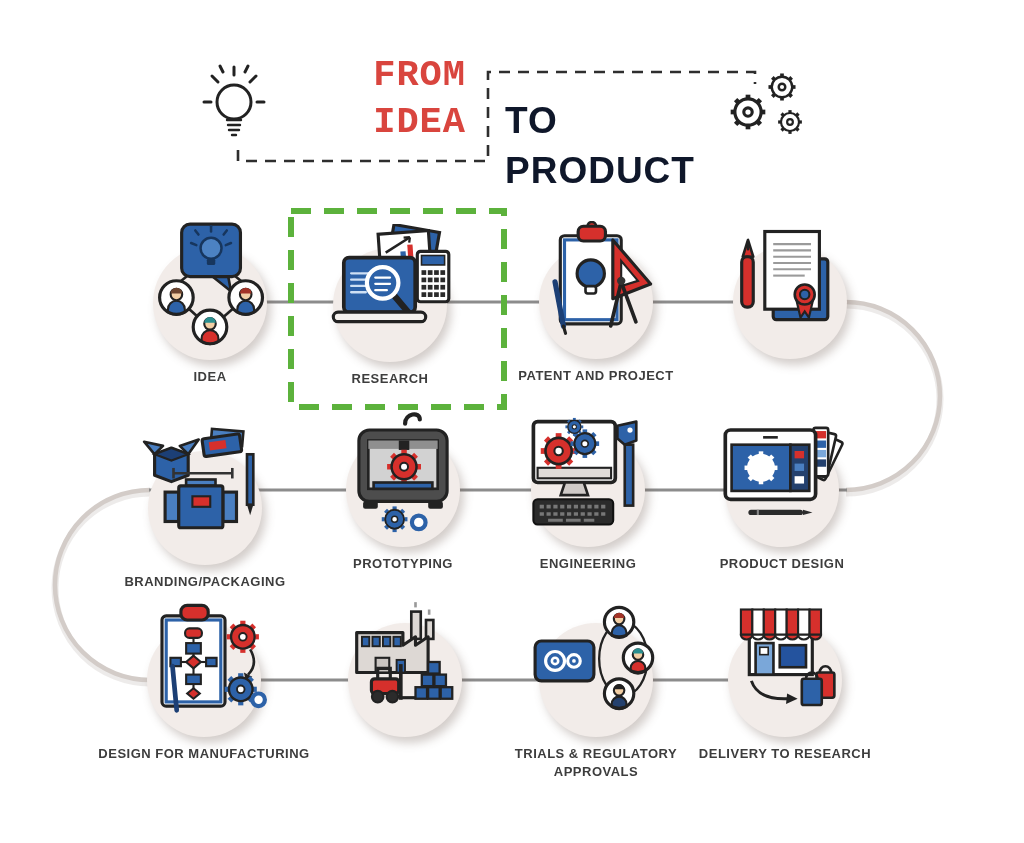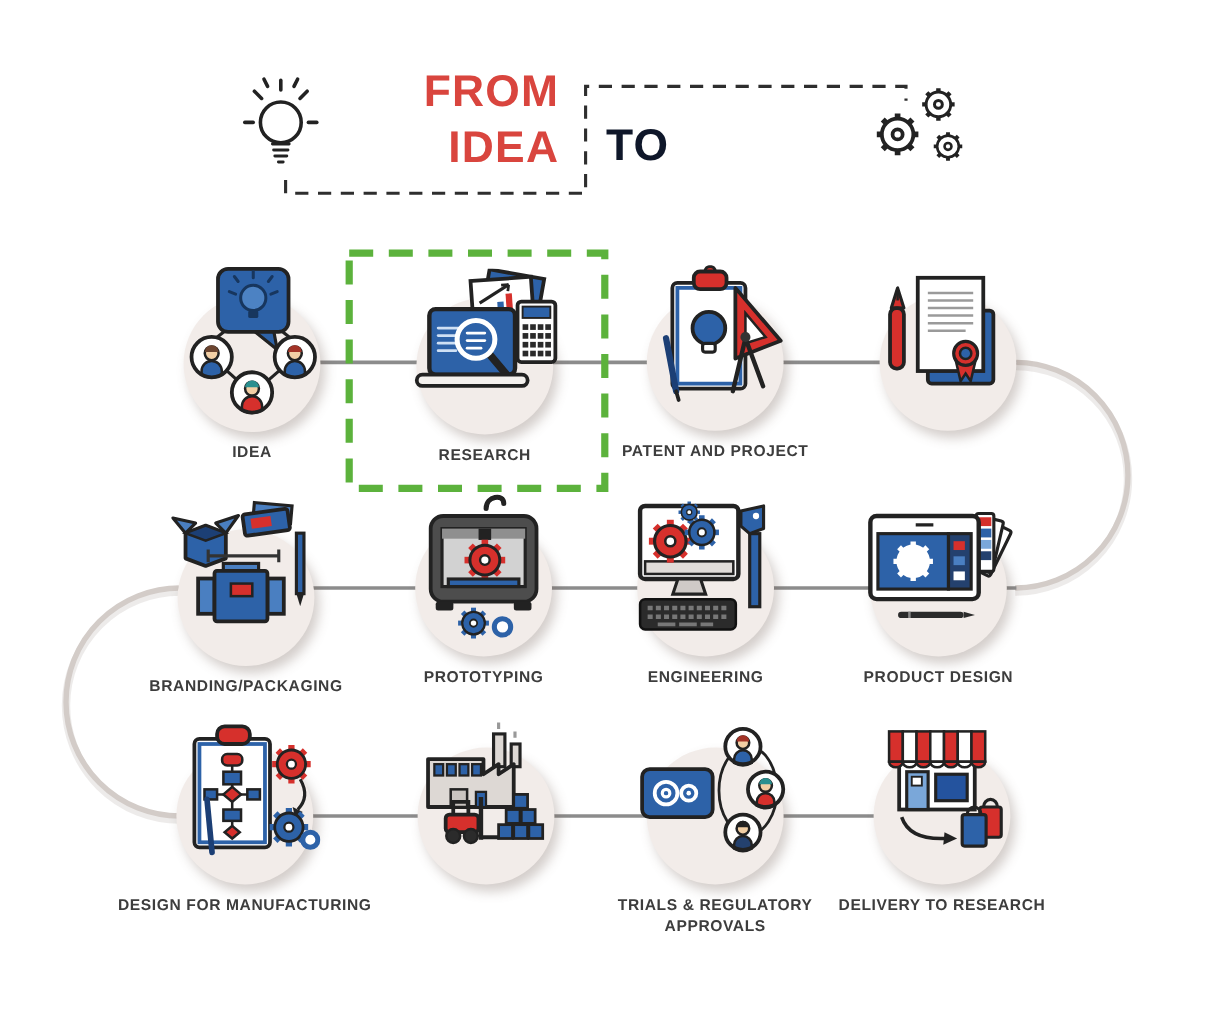--- a/index.html
+++ b/index.html
@@ -2,21 +2,21 @@
 <html><head>
 <meta charset="utf-8">
 <style>
   html,body{margin:0;padding:0;background:#ffffff;}
   body{width:1024px;height:843px;font-family:"Liberation Sans",sans-serif;}
   .canvas{position:relative;width:1024px;height:843px;overflow:hidden;background:#fff;}
   .underlay{position:absolute;left:0;top:0;z-index:1;}
   .overlay{position:absolute;left:0;top:0;z-index:30;pointer-events:none;}
   .hdr{position:absolute;z-index:5;}
   .title-red{position:absolute;left:270px;top:52px;width:196px;text-align:right;
-    font-size:37px;font-weight:bold;color:#d9453e;line-height:47px;letter-spacing:1px;z-index:5;}
+    font-size:37px;font-weight:bold;color:#d9453e;line-height:47px;letter-spacing:1px;z-index:5;font-family:Liberation Mono, monospace;}
   .title-blue{position:absolute;left:505px;top:96px;font-size:37px;font-weight:bold;
     color:#0f172a;line-height:50px;letter-spacing:1px;z-index:5;}
   .node{position:absolute;width:114px;height:114px;z-index:10;}
   .circle{position:absolute;inset:0;border-radius:50%;background:#f2ece9;
     box-shadow:4px 6px 10px rgba(110,90,80,.30);}
   .icon{position:absolute;left:-6px;top:-24px;width:126px;height:126px;}
   .label{position:absolute;left:50%;top:122px;transform:translateX(-50%);width:252px;
     text-align:center;font-size:13px;font-weight:bold;letter-spacing:.5px;color:#3d3d3d;
     white-space:pre-line;line-height:1.35;}
 </style>
@@ -89,21 +89,21 @@
       <line x1="29" y1="58" x2="43" y2="58"></line>
       <line x1="30" y1="63" x2="42" y2="63"></line>
       <line x1="31" y1="68" x2="41" y2="68"></line>
       <line x1="34" y1="73" x2="38" y2="73"></line>
     </g>
   </svg>
 
   <div class="title-red"><span>FROM</span><br>
     <span>IDEA</span></div>
   <div class="title-blue"><span>TO</span><br>
-    </div>
+    <span>PRODUCT</span></div>
 
   <svg class="hdr" style="left:718px;top:64px" width="100" height="90" viewBox="0 0 100 90">
     <use href="#gear-o" x="0" y="0" transform="translate(30,48) scale(1.05)" color="#222"></use>
     <use href="#gear-o" x="0" y="0" transform="translate(64,23) scale(0.82)" color="#222"></use>
     <use href="#gear-o" x="0" y="0" transform="translate(72,58) scale(0.72)" color="#222"></use>
   </svg>
 
   <div class="node" style="left:153px;top:246px">
     <div class="circle"></div>
     <svg class="icon" viewBox="0 0 120 120">
@@ -139,21 +139,21 @@
 
       <circle cx="60" cy="100" r="16" fill="#fff"></circle>
       <path d="M52 111 a8 8 0 0 1 16 0 l0 3 a16 16 0 0 1 -16 0 Z" fill="#d6302c" stroke="#222" stroke-width="2"></path>
       <circle cx="60" cy="97" r="5.5" fill="#f2cfa5" stroke="#222" stroke-width="2"></circle>
       <path d="M54.5 96 a5.5 5.5 0 0 1 11 0 z" fill="#2a8f8f"></path>
       <circle cx="60" cy="100" r="16" fill="none" stroke="#222" stroke-width="3"></circle>
     </svg>
     <div class="label">IDEA</div>
   </div>
 
-  <div class="node" style="left:347px;top:248px">
+  <div class="node" style="left:333px;top:248px">
     <div class="circle"></div>
     <svg class="icon" viewBox="0 0 120 120">
       <rect x="60" y="4" width="44" height="40" fill="#2d62a8" stroke="#222" stroke-width="3" transform="rotate(10 82 24)"></rect>
       <g transform="rotate(-4 74 28)">
         <rect x="50" y="8" width="48" height="40" fill="#fff" stroke="#222" stroke-width="3"></rect>
         <rect x="56" y="34" width="5" height="8" fill="#2d62a8"></rect>
         <rect x="63" y="30" width="5" height="12" fill="#d6302c"></rect>
         <rect x="70" y="26" width="5" height="16" fill="#2d62a8"></rect>
         <rect x="77" y="20" width="5" height="22" fill="#d6302c"></rect>
         <path d="M56 26 L80 13" stroke="#222" stroke-width="2.5" fill="none"></path>
@@ -233,21 +233,21 @@
       </g>
       <polygon points="66,75 70,92 74,86 78,92 82,75" fill="#d6302c" stroke="#222" stroke-width="2"></polygon>
       <circle cx="74" cy="70" r="9.5" fill="#d6302c" stroke="#222" stroke-width="2.5"></circle>
       <circle cx="74" cy="70" r="4.5" fill="#2d62a8" stroke="#222" stroke-width="2"></circle>
       <polygon points="15,34 25,34 20,18" fill="#d6302c" stroke="#222" stroke-width="2.5" stroke-linejoin="round"></polygon>
       <line x1="20" y1="21" x2="20" y2="28" stroke="#222" stroke-width="2"></line>
       <rect x="14" y="34" width="11" height="48" rx="5" fill="#d6302c" stroke="#222" stroke-width="3"></rect>
     </svg>
   </div>
 
-  <div class="node" style="left:148px;top:441px">
+  <div class="node" style="left:148px;top:451px">
     <div class="circle"></div>
     <svg class="icon" viewBox="0 0 120 120">
       <rect x="66" y="3" width="30" height="14" fill="#4a7fc1" stroke="#222" stroke-width="2.5" transform="rotate(5 81 10)"></rect>
       <g transform="rotate(-8 75 17)">
         <rect x="58" y="9" width="36" height="17" rx="2" fill="#2d62a8" stroke="#222" stroke-width="3"></rect>
         <rect x="64" y="13" width="16" height="8" fill="#d6302c"></rect>
       </g>
       <polygon points="12,26 2,14 20,18" fill="#4a7fc1" stroke="#222" stroke-width="2.5" stroke-linejoin="round"></polygon>
       <polygon points="44,26 54,12 36,18" fill="#4a7fc1" stroke="#222" stroke-width="2.5" stroke-linejoin="round"></polygon>
       <polygon points="12,26 28,20 44,26 44,46 28,52 12,46" fill="#2d62a8" stroke="#222" stroke-width="3" stroke-linejoin="round"></polygon>

